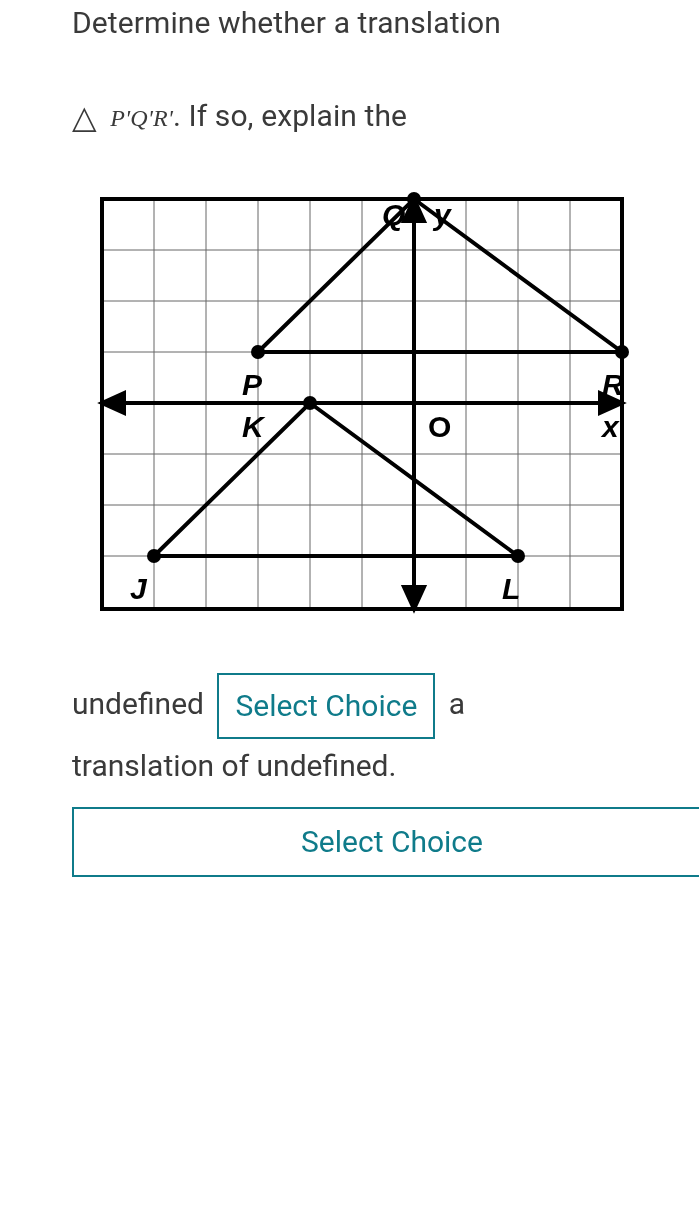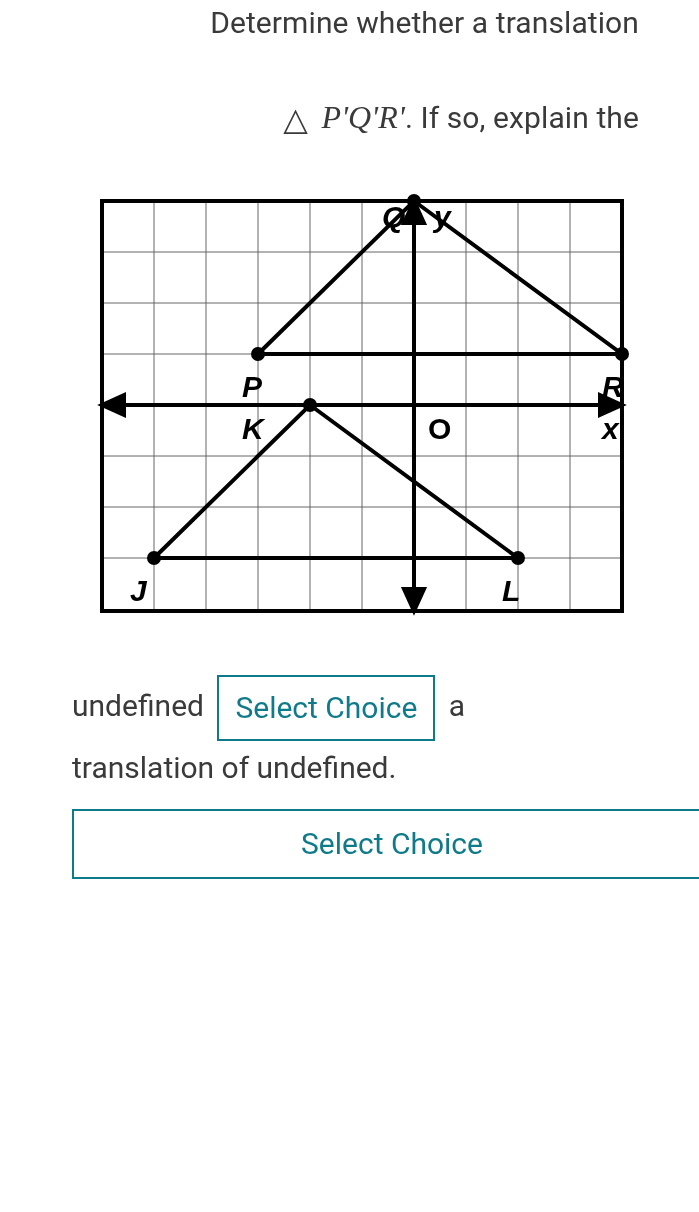--- a/index.html
+++ b/index.html
@@ -6,23 +6,23 @@
   body {
     font-family: -apple-system, BlinkMacSystemFont, "Segoe UI", Roboto, Arial, sans-serif;
     width: 699px;
     height: 1212px;
     background: #fff;
     color: #3a3a3a;
     padding: 0 60px 0 72px;
     font-size: 30px;
     line-height: 1.55;
   }
-  .question { letter-spacing: 0.1px; text-align: right; }
+  .question { letter-spacing: 0.1px; }
   .tri { font-size: 32px; display: inline-block; vertical-align: -2px; margin-right: 6px; }
-  .prime { font-style: italic; font-family: "Times New Roman", serif; font-size: 32px; }
+  .prime { font-style: italic; font-family: "Times New Roman", serif; font-size: 24px; }
   .figure-wrap { margin: 36px 0 44px 10px; }
   svg.graph { display: block; }
   .answer-block { font-size: 30px; line-height: 1.8; }
   .select {
     display: inline-block;
     border: 2px solid #0f7b8a;
     color: #0f7b8a;
     padding: 4px 16px;
     font-size: 30px;
     margin: 0 6px;

